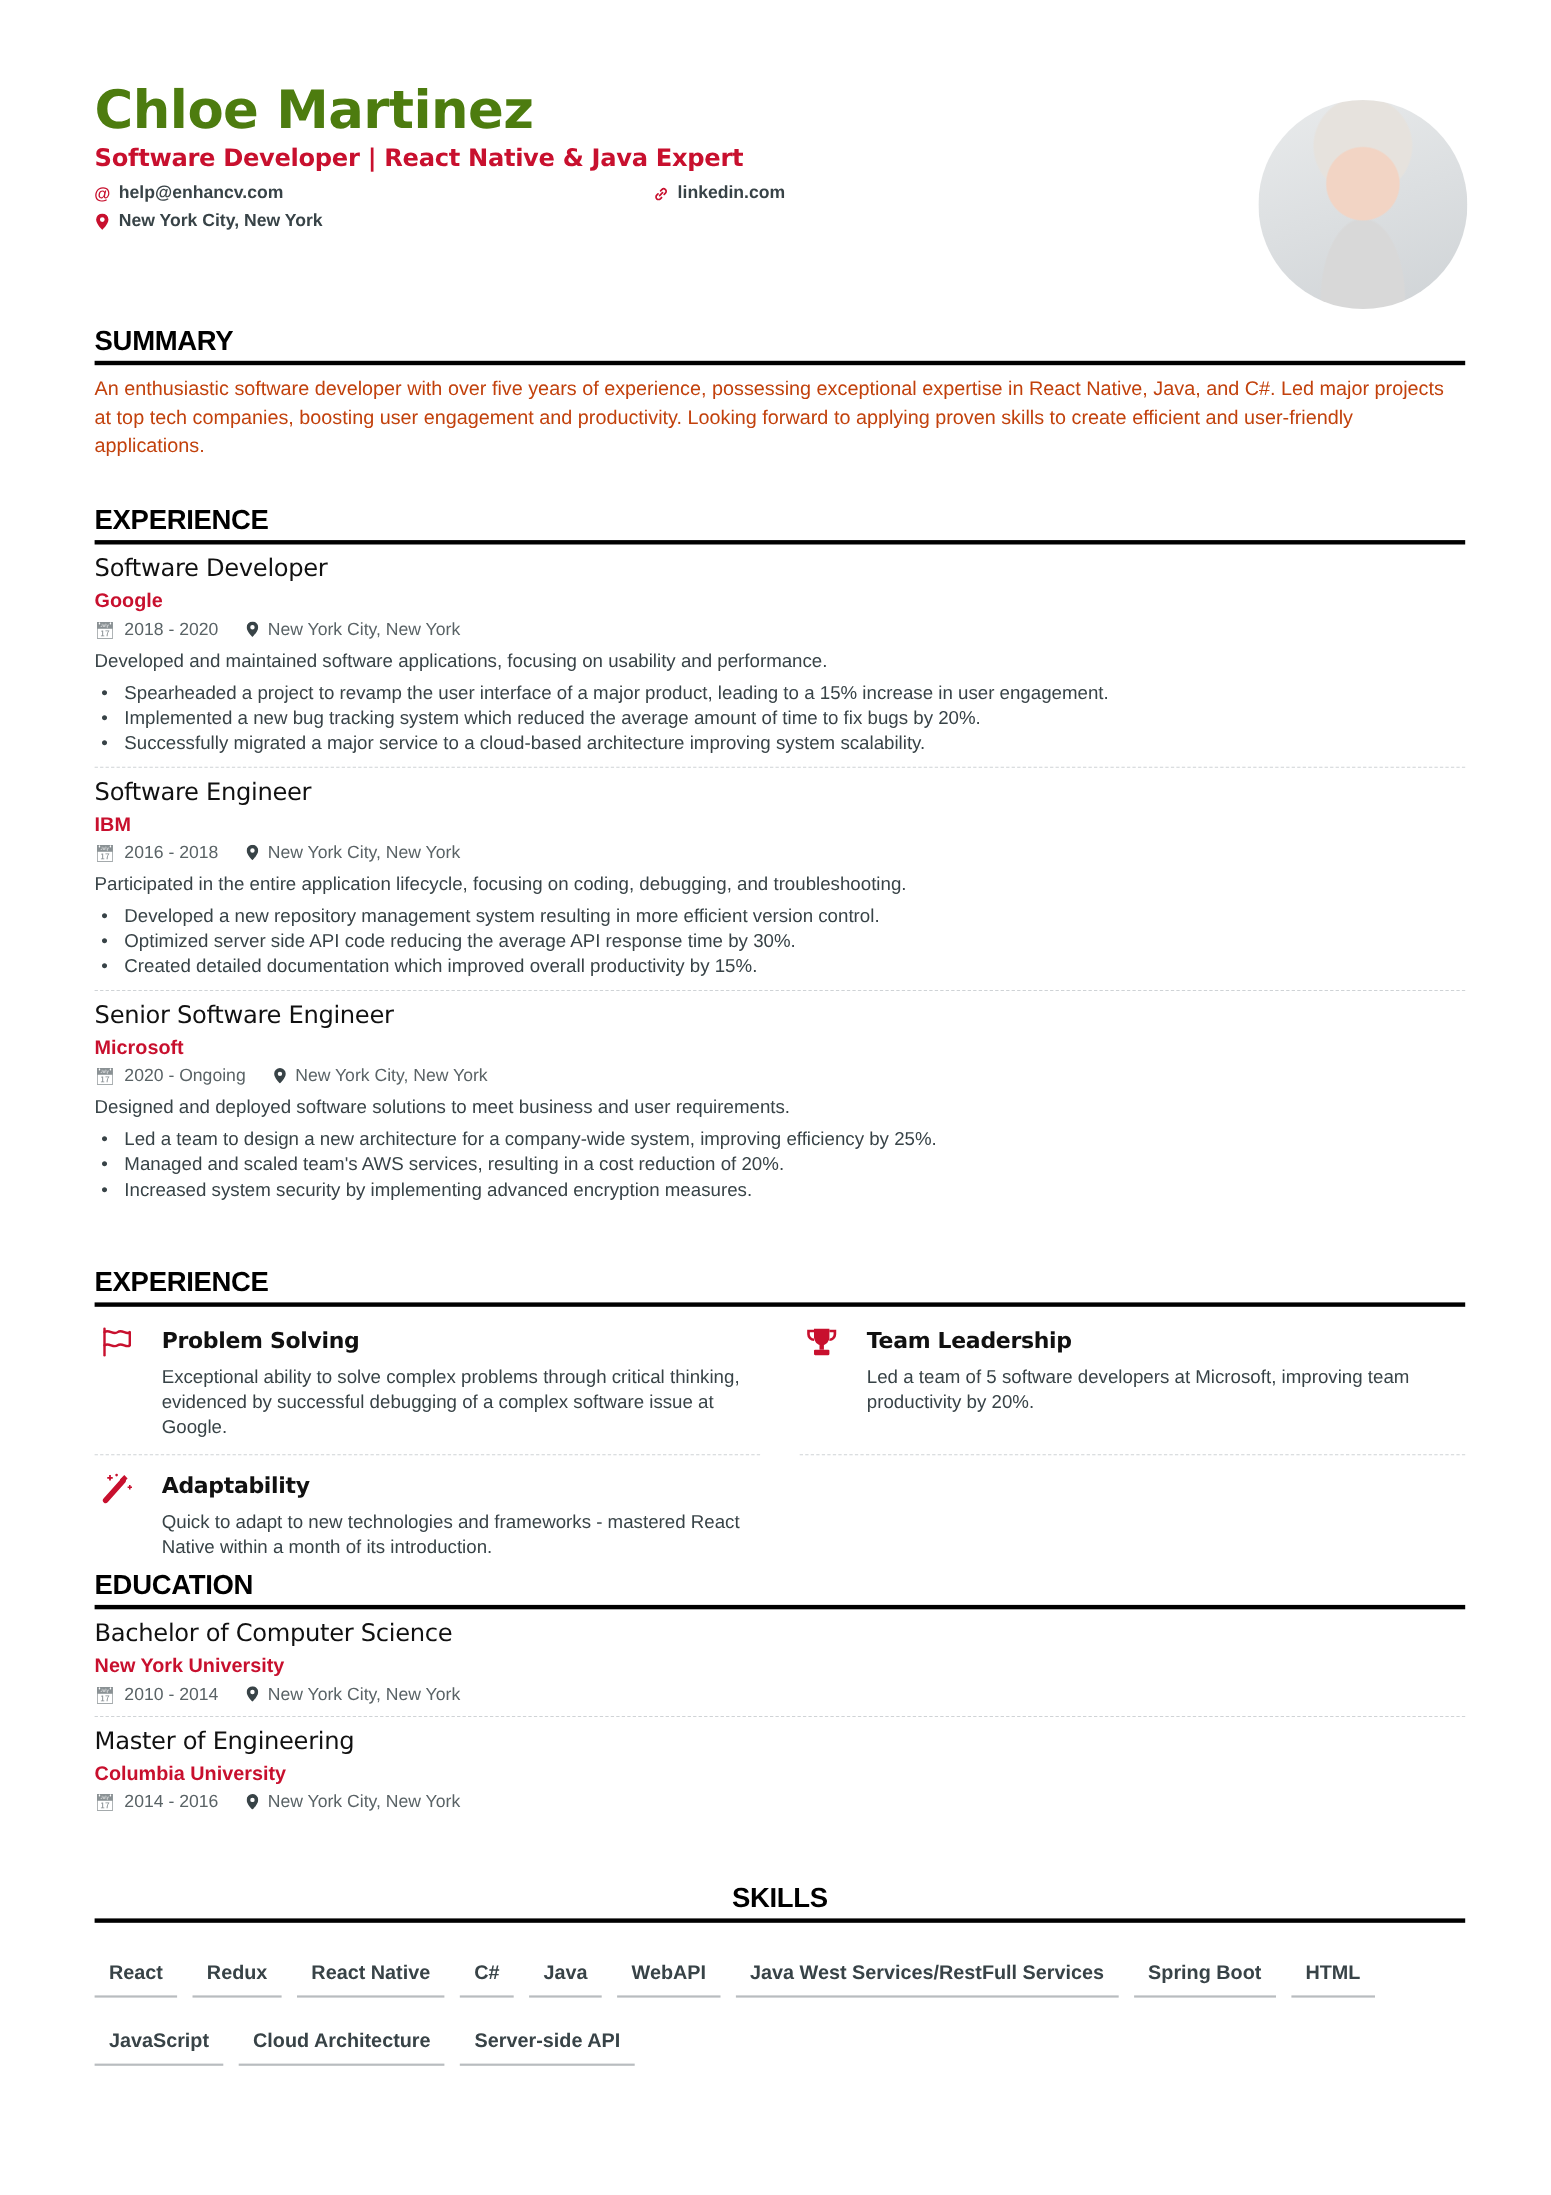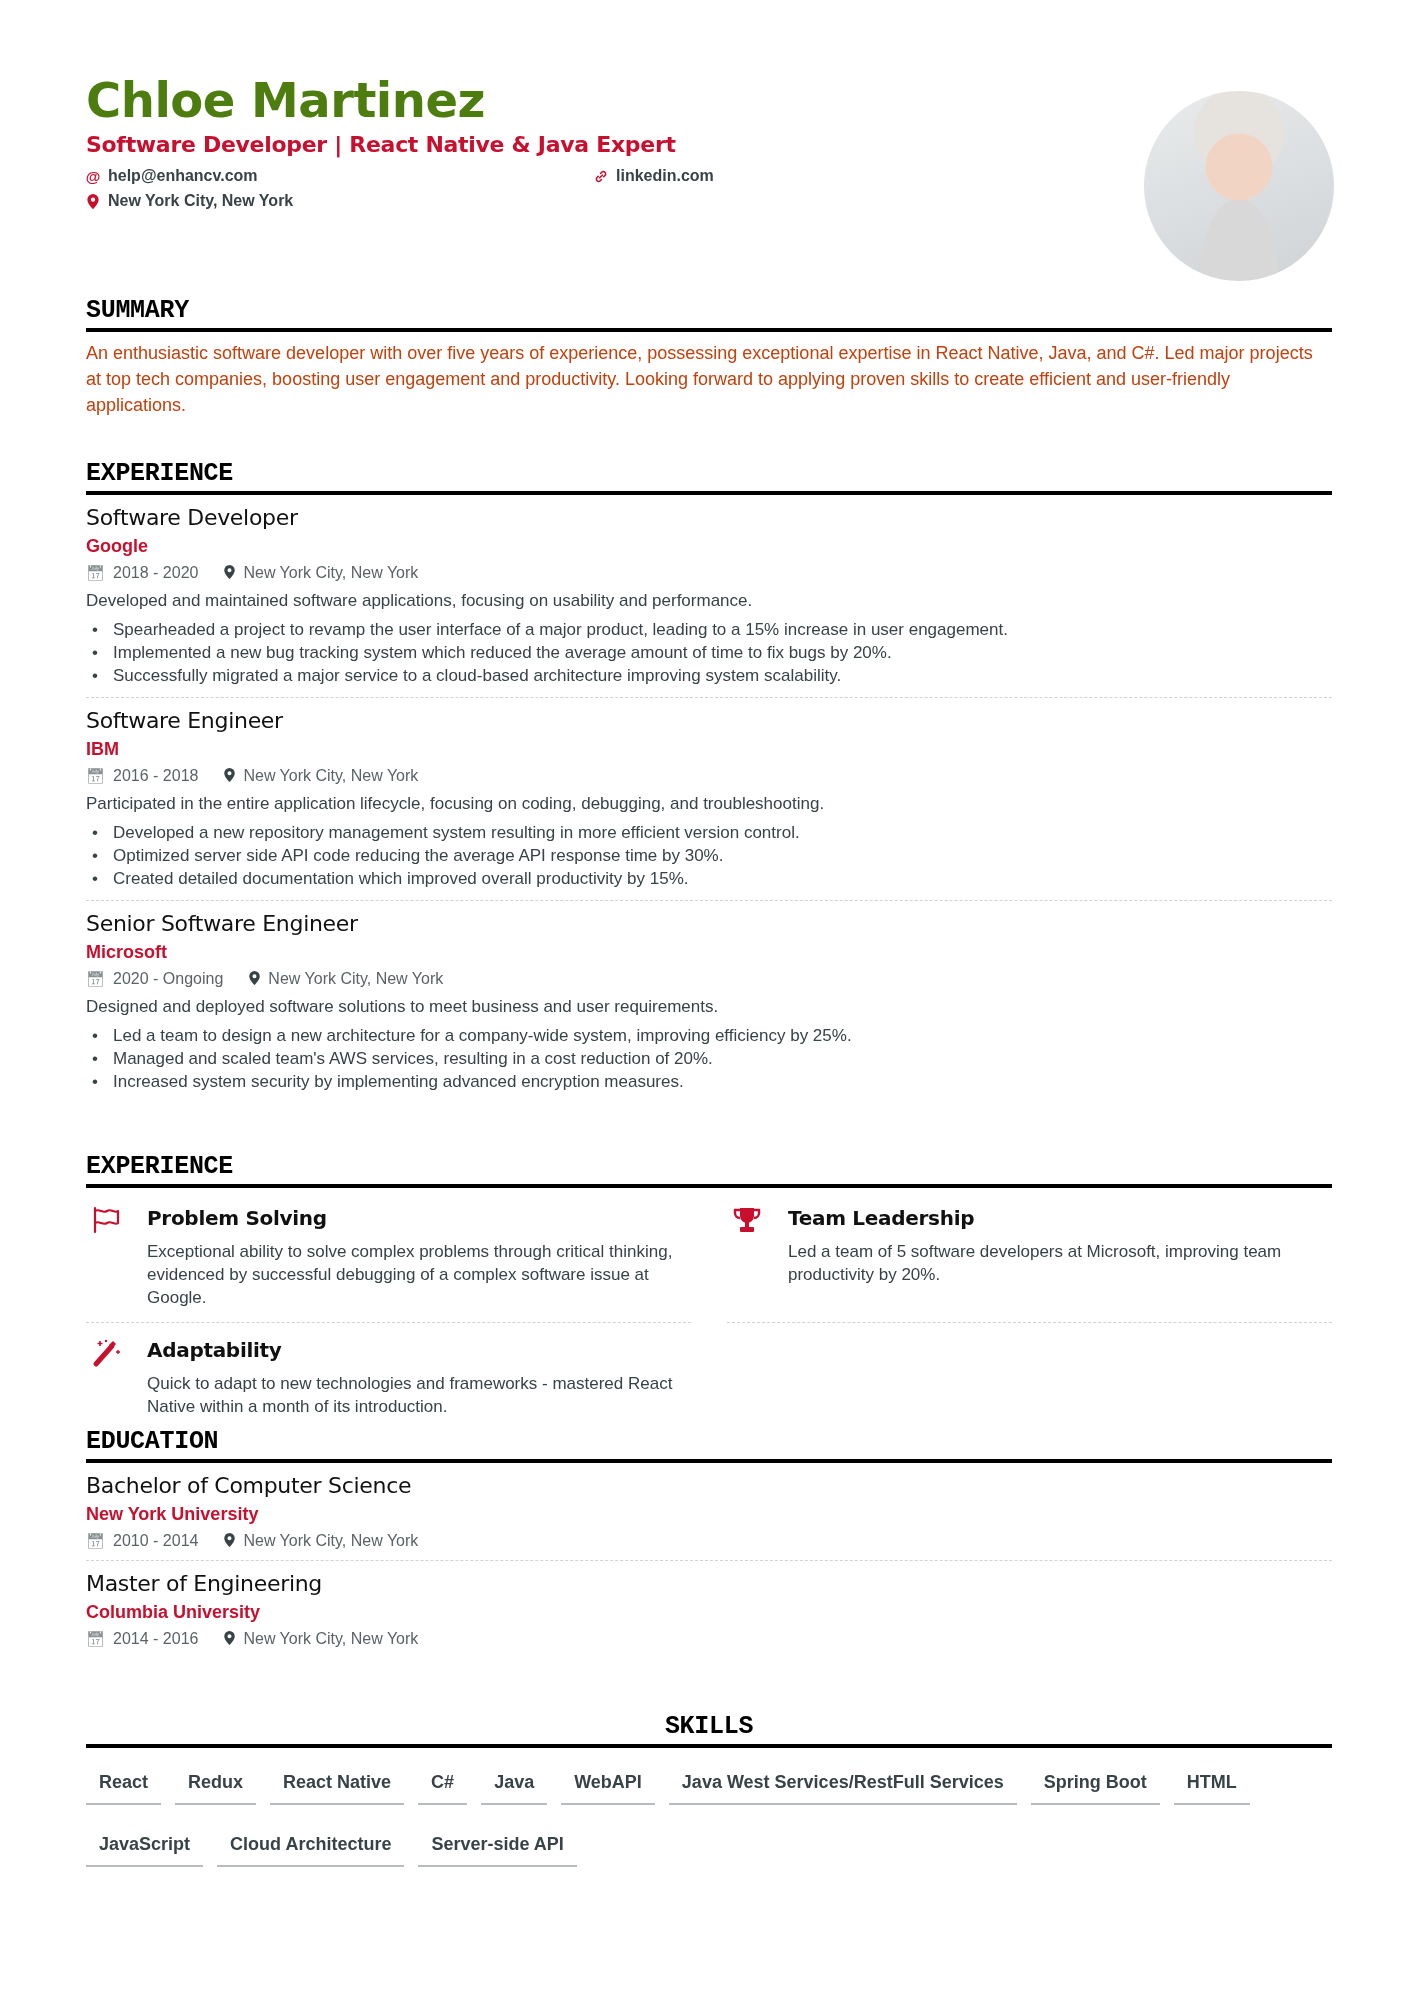--- a/index.html
+++ b/index.html
@@ -47,21 +47,21 @@
     background: radial-gradient(circle at 50% 40%, #f2d4c4 0 22%, transparent 23%),
                 radial-gradient(circle at 50% 22%, #e6e2dd 0 25%, transparent 26%),
                 radial-gradient(ellipse at 50% 95%, #d8d8d8 0 28%, transparent 29%),
                 linear-gradient(160deg, #e9ebec, #cfd3d6);
     overflow: hidden;
   }
 
   
   .section { position: absolute; left: 0; width: 1246px; }
   .sec-title {
-    font-family: Liberation Mono, monospace;
+    font-family: Liberation Sans, sans-serif;
     font-weight: bold; font-size: 25px; color: #000;
     letter-spacing: -0.3px;
     padding-bottom: 3px;
     border-bottom: 4px solid #000;
   }
   .body-text { font-size: 18px; line-height: 26px; color: #c2410c; }
 
   .entry { position: relative; }
   .role {
     font-family: "DejaVu Sans", sans-serif;
@@ -82,21 +82,21 @@
 
   
   .str-grid { position: relative; height: 200px; }
   .str { position: absolute; width: 605px; }
   .str .s-icon { position: absolute; left: 6px; top: 4px; width: 30px; height: 28px; color: #c8102e; }
   .str .s-title { position: absolute; left: 61px; top: 4px; font-family: "DejaVu Sans", sans-serif; font-weight: bold; font-size: 20px; color: #111; letter-spacing: -0.3px; }
   .str .s-desc { position: absolute; left: 61px; top: 38px; width: 530px; font-size: 17px; line-height: 23px; color: #384347; }
   .str .s-dash { position: absolute; left: 0; width: 605px; border-top: 1.5px dashed #cfd3d6; }
 
   
-  .skills { display: flex; flex-wrap: wrap; gap: 0 14px; padding-top: 13px; }
+  .skills { display: flex; flex-wrap: wrap; gap: 0 14px; padding-top: 24px; }
   .skill {
     font-weight: bold; font-size: 18px; color: #384347;
     padding: 11px 13px 10px 13px;
     border-bottom: 2px solid #b8bcbf;
     margin-bottom: 18px;
     font-family: "Liberation Sans", sans-serif;
   }
 </style>
 </head>
 <body>

